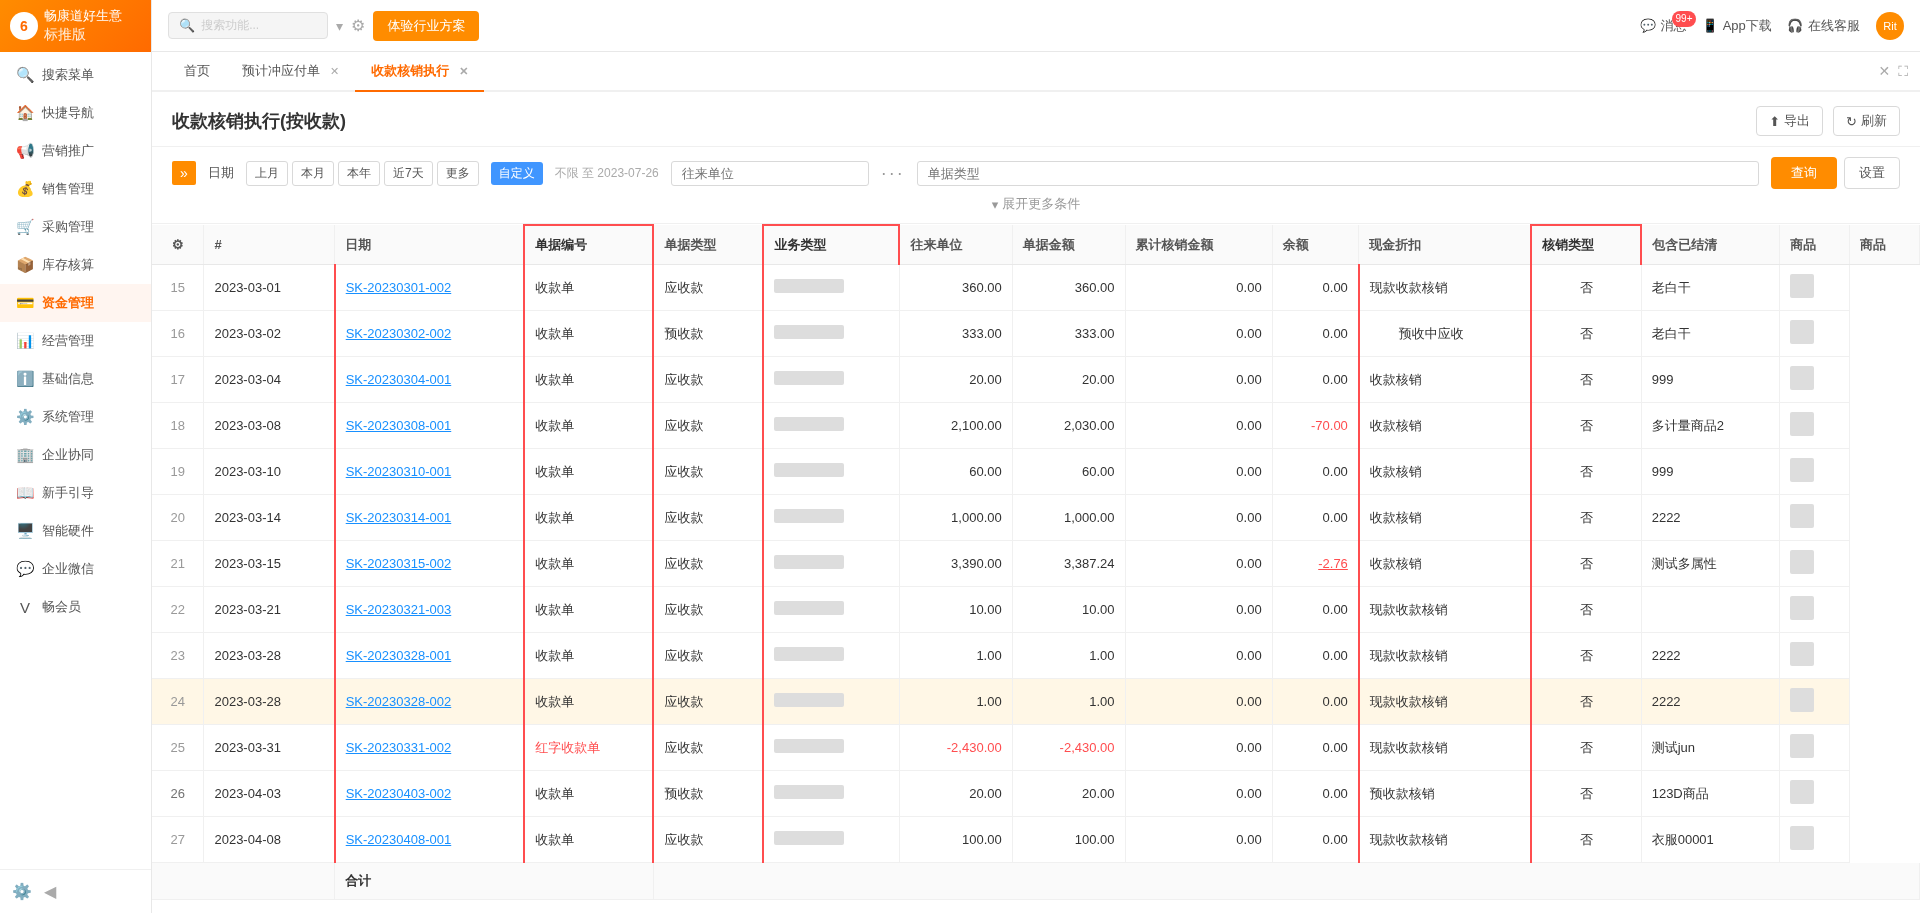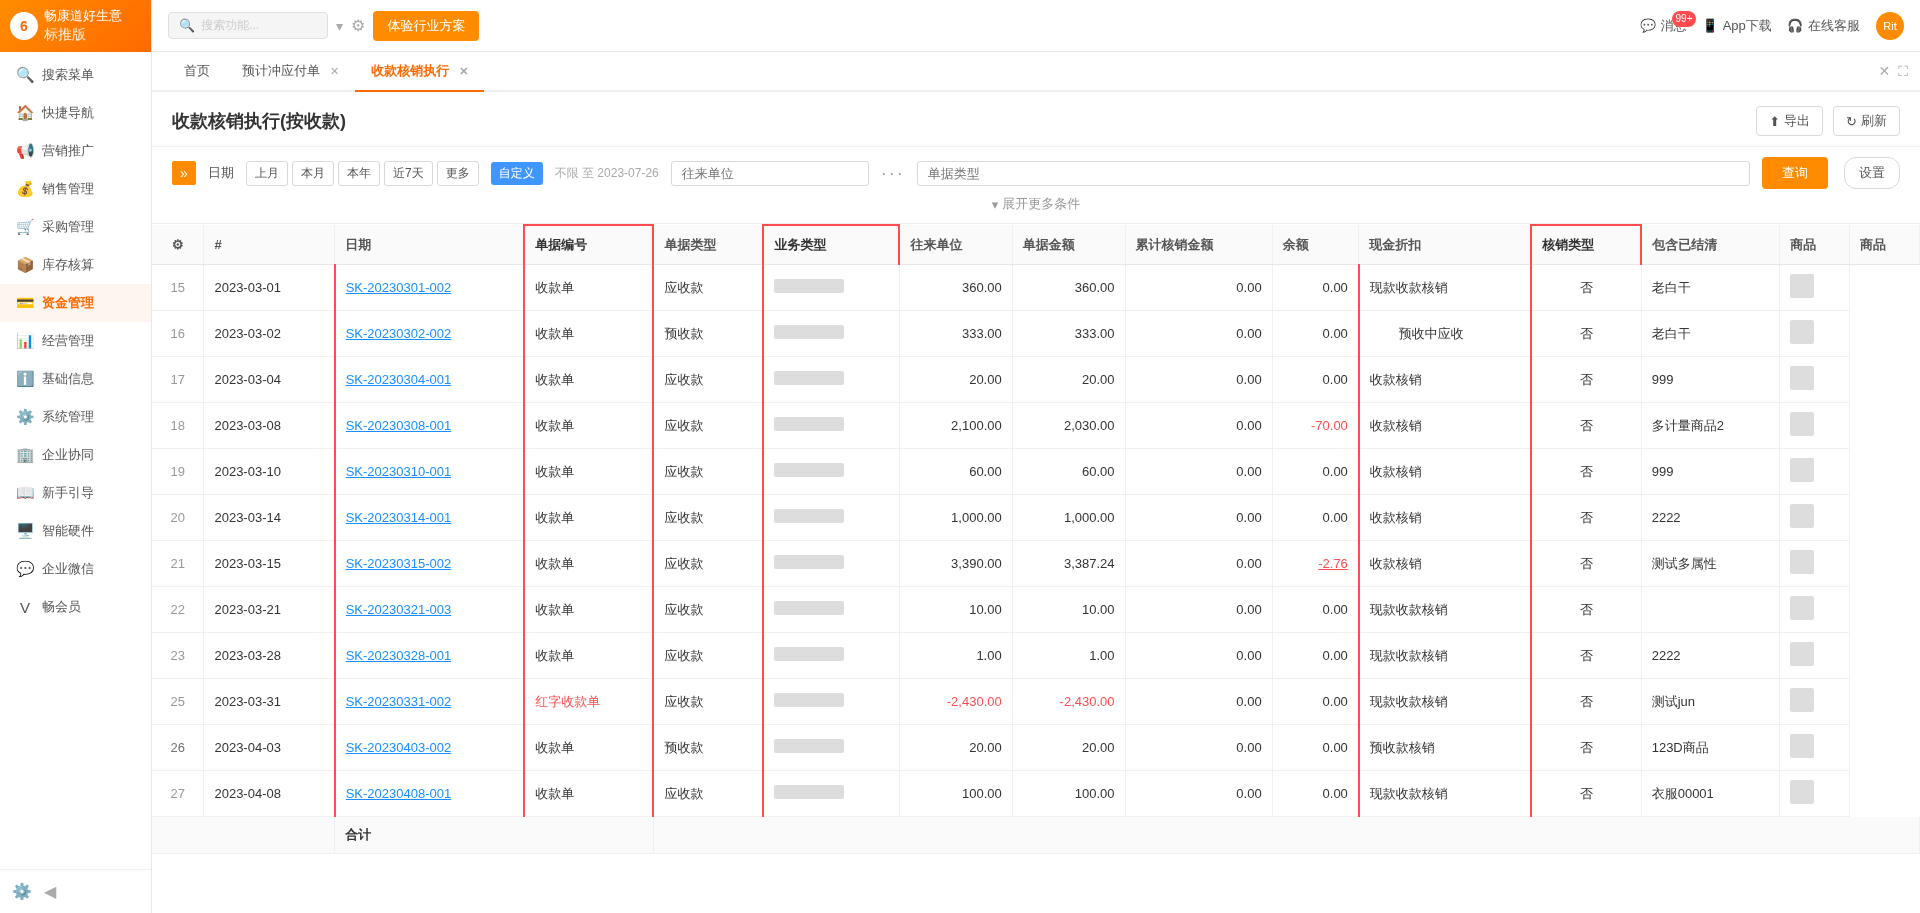--- a/index.html
+++ b/index.html
@@ -132,28 +132,28 @@
     .filter-custom-btn {
       background: #4096ff; color: #fff; border: none;
       border-radius: 3px; padding: 3px 8px; cursor: pointer; font-size: 12px;
     }
     .filter-date-range { color: #aaa; font-size: 12px; }
     .filter-input {
       border: 1px solid #d9d9d9; border-radius: 3px; padding: 4px 10px;
       min-width: 140px; font-size: 13px; color: #999;
     }
     .filter-dots { color: #999; font-size: 18px; letter-spacing: 2px; }
-    .filter-btns { margin-left: auto; display: flex; gap: 16px; }
+    .filter-btns { margin-left: auto; display: flex; gap: 7px; }
     .btn-query {
       background: #ff8c00; color: #fff; border: none;
       border-radius: 4px; padding: 6px 20px; cursor: pointer; font-size: 13px;
     }
     .btn-settings {
       border: 1px solid #d9d9d9; background: #fff; color: #555;
-      border-radius: 12px; padding: 6px 14px; cursor: pointer; font-size: 13px;
+      border-radius: 4px; padding: 6px 14px; cursor: pointer; font-size: 13px;
     }
     .expand-row {
       text-align: center; margin-top: 6px;
       display: flex; align-items: center; justify-content: center; gap: 4px;
       color: #999; font-size: 12px; cursor: pointer;
     }
 
     
     .table-wrapper { flex: 1; overflow: auto; background: #fff; margin: 0; }
     table { width: 100%; border-collapse: collapse; min-width: 1400px; }
@@ -508,20 +508,36 @@
               <td><span style="background:#ddd;color:transparent;border-radius:2px;display:inline-block;min-width:70px;height:14px;"> </span></td>
               <td style="text-align: right;">1.00</td>
               <td style="text-align: right;">1.00</td>
               <td style="text-align: right;">0.00</td>
               <td style="text-align: right;">0.00</td>
               <td style="border-left: 2px solid rgb(255, 77, 79); border-right: 2px solid rgb(255, 77, 79);">现款收款核销</td>
               <td style="text-align: center;">否</td>
               <td>2222</td>
               <td><span style="display:inline-block;width:24px;height:24px;background:#ddd;border-radius:2px;"></span></td>
             </tr>
+            <tr class="highlighted">
+              <td style="text-align: center; color: rgb(153, 153, 153);">24</td>
+              <td>2023-03-28</td>
+              <td style="border-left: 2px solid rgb(255, 77, 79); border-right: 2px solid rgb(255, 77, 79);"><span class="col-link">SK-20230328-002</span></td>
+              <td>收款单</td>
+              <td style="border-left: 2px solid rgb(255, 77, 79); border-right: 2px solid rgb(255, 77, 79);">应收款</td>
+              <td><span style="background:#ddd;color:transparent;border-radius:2px;display:inline-block;min-width:70px;height:14px;"> </span></td>
+              <td style="text-align: right;">1.00</td>
+              <td style="text-align: right;">1.00</td>
+              <td style="text-align: right;">0.00</td>
+              <td style="text-align: right;">0.00</td>
+              <td style="border-left: 2px solid rgb(255, 77, 79); border-right: 2px solid rgb(255, 77, 79);">现款收款核销</td>
+              <td style="text-align: center;">否</td>
+              <td>2222</td>
+              <td><span style="display:inline-block;width:24px;height:24px;background:#ddd;border-radius:2px;"></span></td>
+            </tr>
             <tr>
               <td style="text-align: center; color: rgb(153, 153, 153);">25</td>
               <td>2023-03-31</td>
               <td style="border-left: 2px solid rgb(255, 77, 79); border-right: 2px solid rgb(255, 77, 79); margin-top: 38px;"><span class="col-link">SK-20230331-002</span></td>
               <td style="color: rgb(255, 77, 79);">红字收款单</td>
               <td style="border-left: 2px solid rgb(255, 77, 79); border-right: 2px solid rgb(255, 77, 79);">应收款</td>
               <td><span style="background:#ddd;color:transparent;border-radius:2px;display:inline-block;min-width:70px;height:14px;"> </span></td>
               <td style="text-align: right; color: rgb(255, 77, 79);">-2,430.00</td>
               <td style="text-align: right; color: rgb(255, 77, 79);">-2,430.00</td>
               <td style="text-align: right;">0.00</td>

